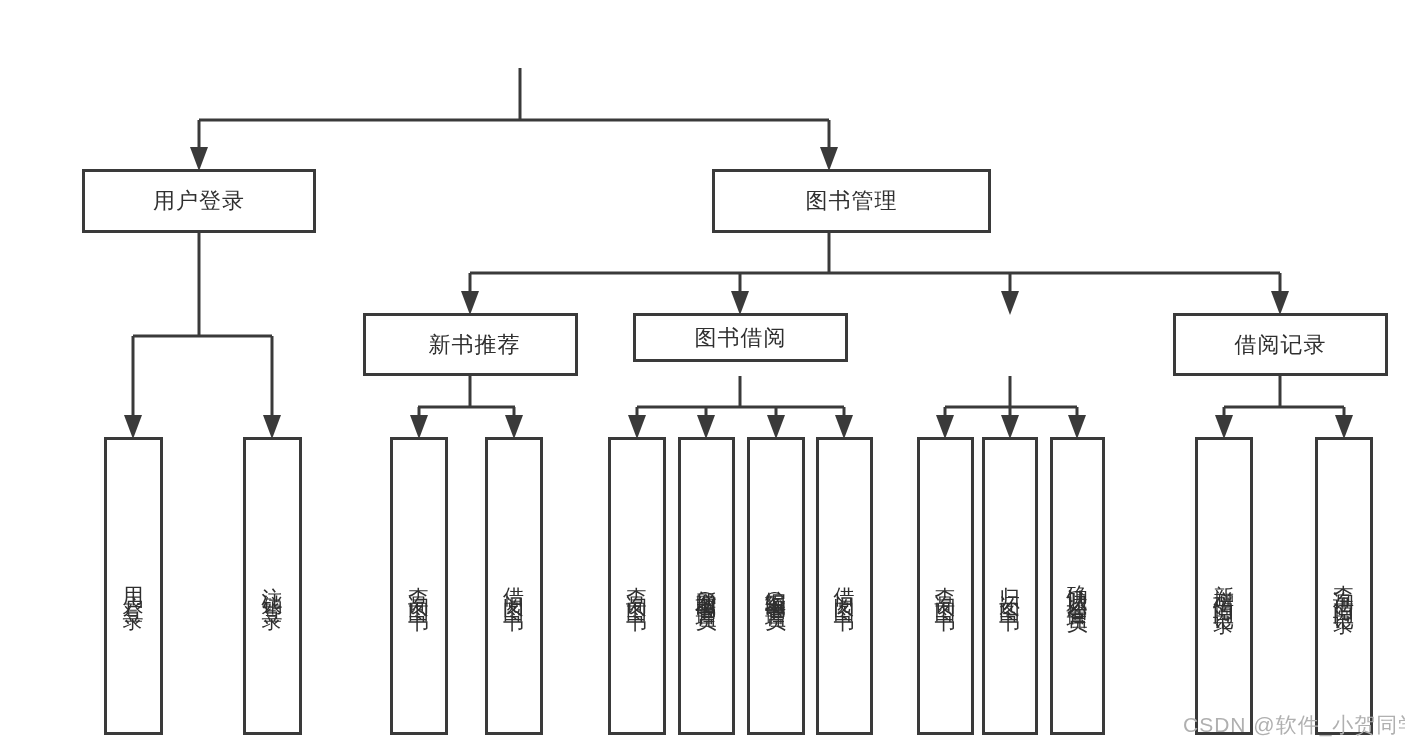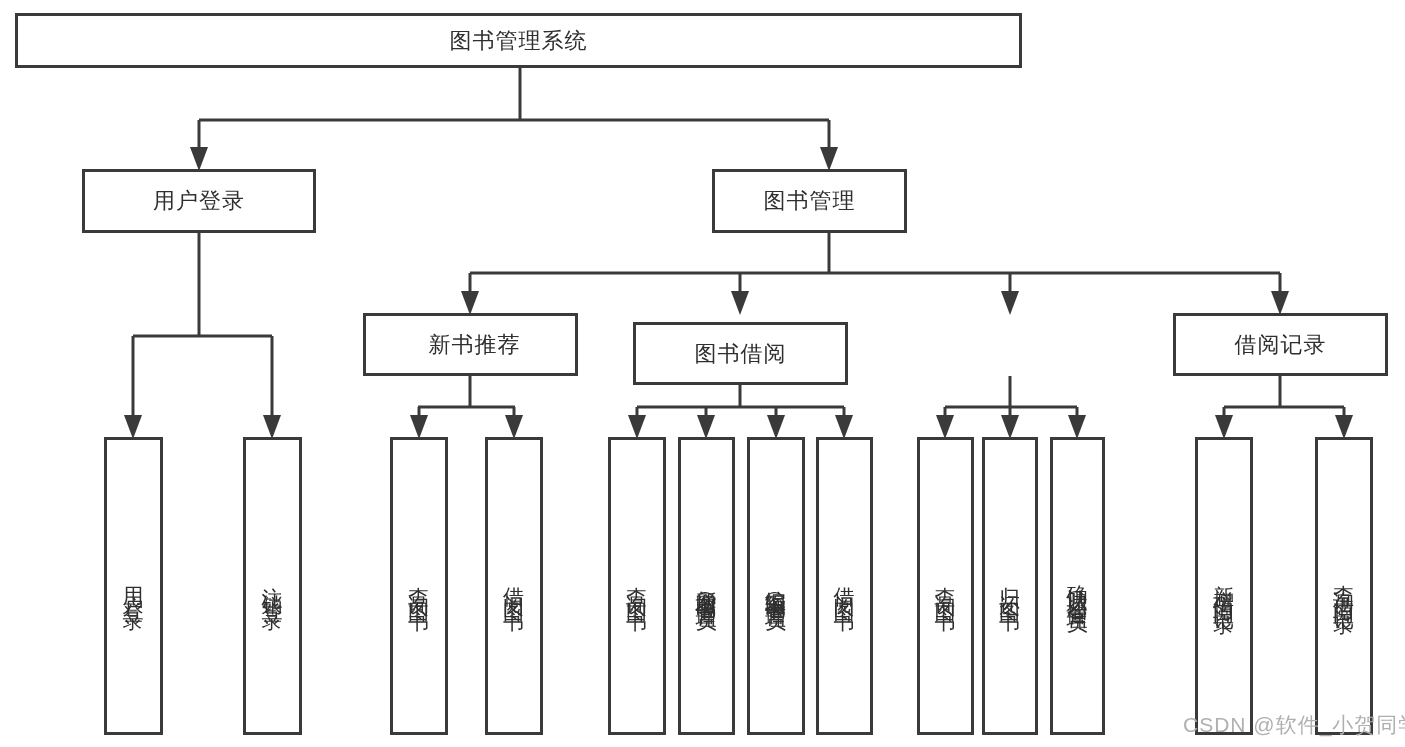--- a/index.html
+++ b/index.html
@@ -92,35 +92,32 @@
       <line x1="1010" y1="407" x2="1010" y2="423" stroke="#3a3a3a" stroke-width="3"></line>
       <polygon points="1001,415 1019,415 1010,439" fill="#3a3a3a"></polygon>
       <line x1="1077" y1="407" x2="1077" y2="423" stroke="#3a3a3a" stroke-width="3"></line>
       <polygon points="1068,415 1086,415 1077,439" fill="#3a3a3a"></polygon>
       <line x1="1224" y1="407" x2="1224" y2="423" stroke="#3a3a3a" stroke-width="3"></line>
       <polygon points="1215,415 1233,415 1224,439" fill="#3a3a3a"></polygon>
       <line x1="1344" y1="407" x2="1344" y2="423" stroke="#3a3a3a" stroke-width="3"></line>
       <polygon points="1335,415 1353,415 1344,439" fill="#3a3a3a"></polygon>
     </svg>
 
-  <div class="box" style="left:15px;top:13px;width:1007px;height:55px;">
-    <span class="h-label">图书管理系统</span>
-  </div>
 
   <div class="box" style="left:82px;top:169px;width:234px;height:64px;">
     <span class="h-label">用户登录</span>
   </div>
-  <div class="box" style="left:712px;top:169px;width:195px;height:64px;">
+  <div class="box" style="left:712px;top:169px;width:279px;height:64px;">
     <span class="h-label">图书管理</span>
   </div>
 
   <div class="box" style="left:363px;top:313px;width:215px;height:63px;padding-left:8px;">
     <span class="h-label">新书推荐</span>
   </div>
-  <div class="box" style="left:633px;top:322px;width:215px;height:63px;">
+  <div class="box" style="left:633px;top:313px;width:215px;height:49px;">
     <span class="h-label">图书借阅</span>
   </div>
   <div class="box" style="left:1173px;top:313px;width:215px;height:63px;">
     <span class="h-label">借阅记录</span>
   </div>
 
   <div class="box v-box" style="left:104px;top:437px;width:59px;height:298px;">
     <span class="v-label">用户登录</span>
   </div>
   <div class="box v-box" style="left:243px;top:437px;width:59px;height:298px;">

